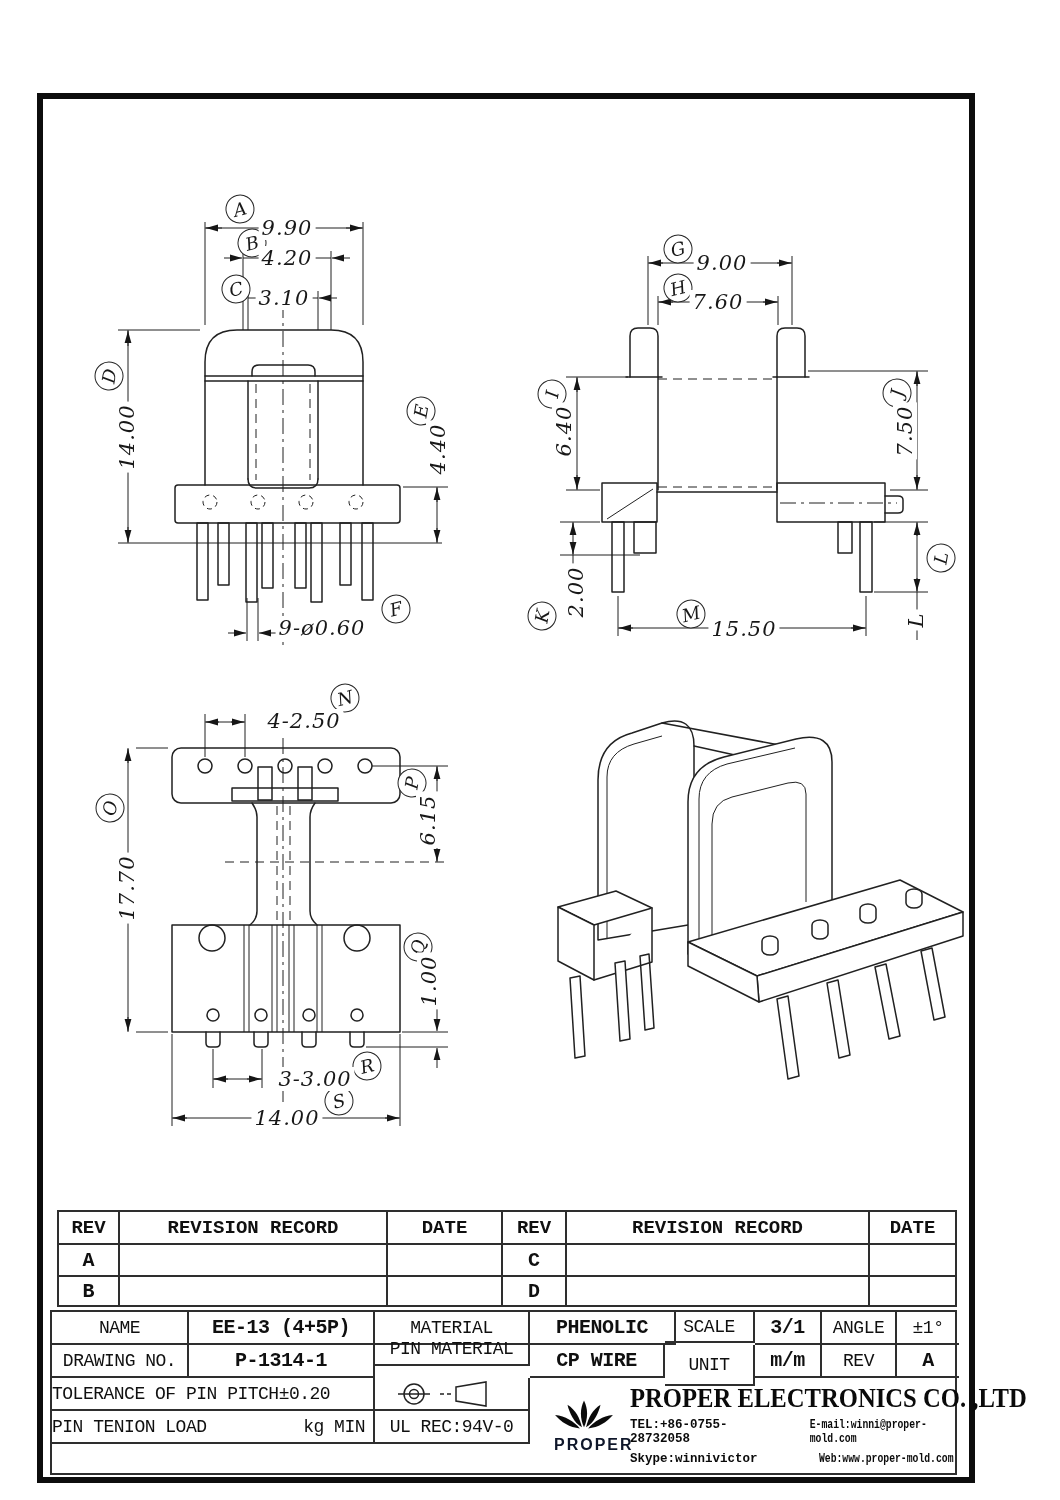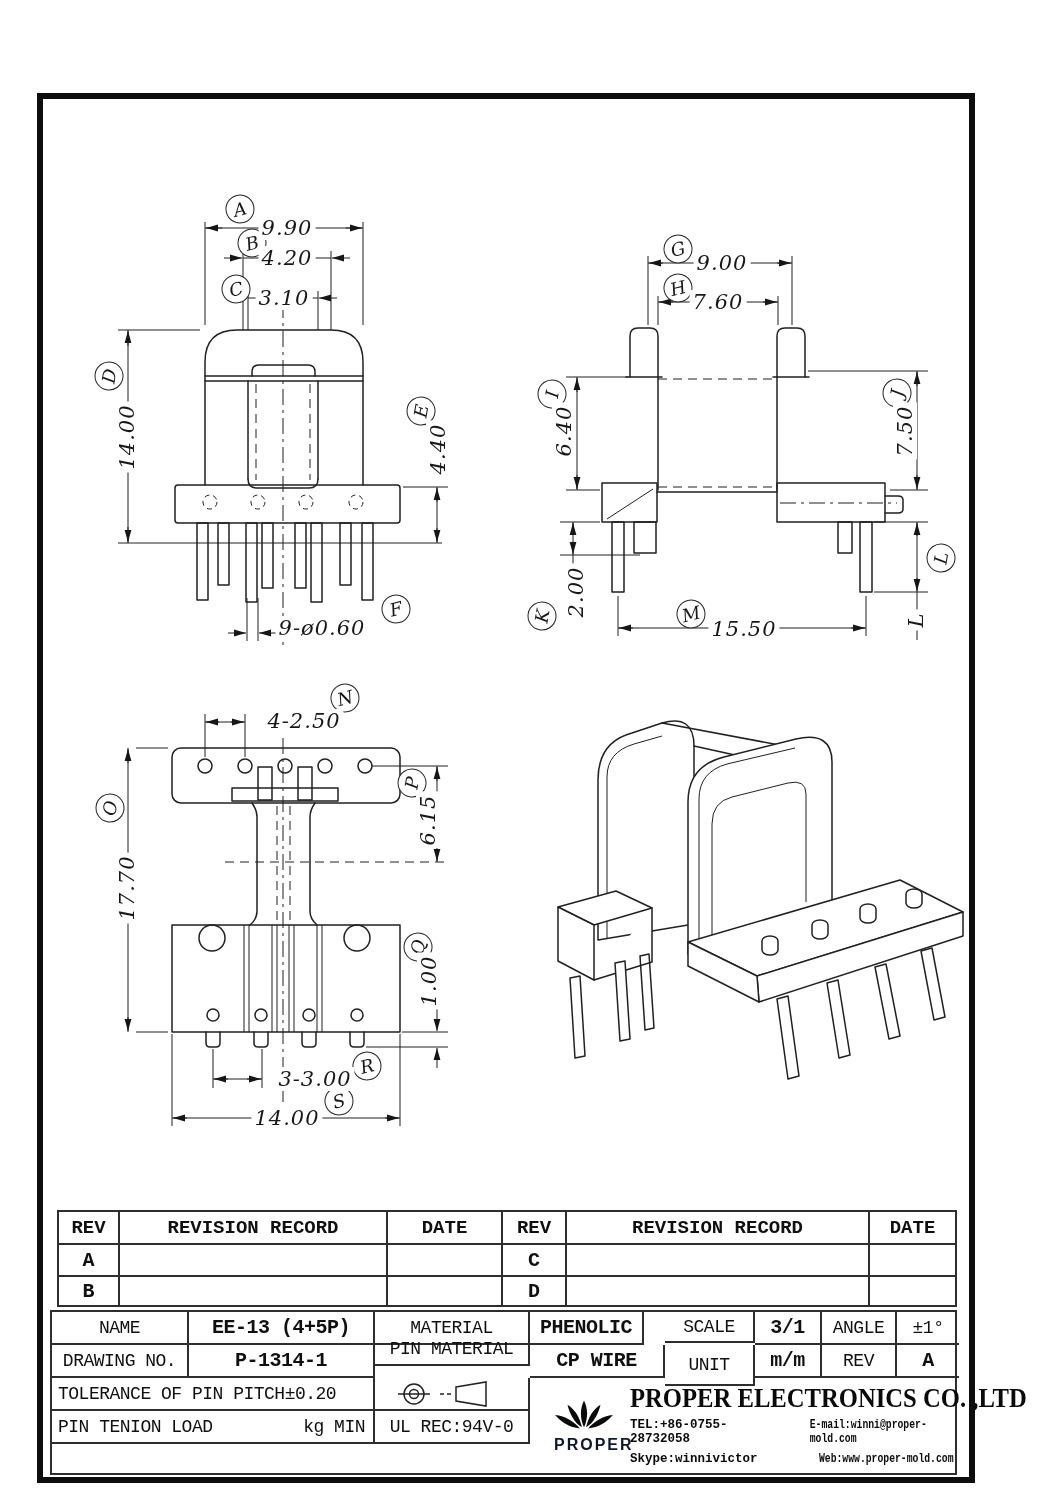--- a/index.html
+++ b/index.html
@@ -25,21 +25,21 @@
   .tblbox{position:absolute;border:2px solid #2e2e2e;box-sizing:border-box;z-index:3;background:#fff;}
   .cell{position:absolute;box-sizing:border-box;border-right:2px solid #2e2e2e;border-bottom:2px solid #2e2e2e;
         display:flex;align-items:center;justify-content:center;
         font-family:"Liberation Mono",monospace;color:#101010;overflow:hidden;white-space:nowrap;}
   .ebr{border-right:none;}
   .ebb{border-bottom:none;}
   .hd{font-weight:bold;font-size:19px;}
   .lt{font-weight:bold;font-size:20px;}
   .lab{font-weight:normal;font-size:18px;letter-spacing:-0.5px;}
   .val{font-weight:bold;font-size:20px;letter-spacing:-0.5px;}
-  .left{justify-content:flex-start;padding-left:6px;text-align:center;}
+  .left{justify-content:flex-start;text-align:center;}
   .company{position:absolute;left:478px;top:66px;width:429px;height:99px;box-sizing:border-box;}
   .logo{position:absolute;left:8px;top:20px;width:92px;text-align:center;}
   .logo-name{font-family:"Liberation Sans",sans-serif;font-weight:bold;font-size:16px;
              letter-spacing:2px;color:#0f172a;margin-top:-2px;margin-left:16px;}
   .cname{position:absolute;left:100px;top:4px;width:326px;height:32px;
          font-family:"Liberation Serif",serif;font-weight:bold;font-size:28px;
          white-space:nowrap;transform:scaleX(0.88);transform-origin:left center;color:#0a0a0a;}
   .contacts{position:absolute;left:100px;top:40px;width:324px;
             font-family:"Liberation Mono",monospace;font-weight:bold;font-size:12.5px;color:#0a0a0a;}
   .crow{display:flex;justify-content:space-between;margin-bottom:6px;}
@@ -327,21 +327,21 @@
   <div class="cell lt ebb" style="left:444px;top:65px;width:64px;height:28px">D</div>
   <div class="cell ebb" style="left:508px;top:65px;width:303px;height:28px"></div>
   <div class="cell ebr ebb" style="left:811px;top:65px;width:85px;height:28px"></div>
 </div>
 
 <div class="tblbox" style="left:50px;top:1310px;width:907px;height:165px;">
 
   <div class="cell lab" style="left:0;top:0;width:137px;height:33px">NAME</div>
   <div class="cell val" style="left:137px;top:0;width:186px;height:33px">EE-13 (4+5P)</div>
   <div class="cell lab" style="left:323px;top:0;width:155px;height:33px">MATERIAL</div>
-  <div class="cell val" style="left:478px;top:0;width:114px;height:33px">PHENOLIC</div>
+  <div class="cell val" style="left:478px;top:0;width:146px;height:33px">PHENOLIC</div>
   <div class="cell lab" style="left:613px;top:0;width:90px;height:31px">SCALE</div>
   <div class="cell val" style="left:703px;top:0;width:67px;height:33px">3/1</div>
   <div class="cell lab" style="left:770px;top:0;width:75px;height:33px">ANGLE</div>
   <div class="cell lab ebr" style="left:845px;top:0;width:62px;height:33px">±1°</div>
 
   <div class="cell lab" style="left:0;top:33px;width:137px;height:33px">DRAWING NO.</div>
   <div class="cell val" style="left:137px;top:33px;width:186px;height:33px">P-1314-1</div>
   <div class="cell lab" style="left:323px;top:21px;width:155px;height:33px">PIN MATERIAL</div>
   <div class="cell val" style="left:478px;top:33px;width:135px;height:33px">CP WIRE</div>
   <div class="cell lab" style="left:613px;top:33px;width:90px;height:41px">UNIT</div>

